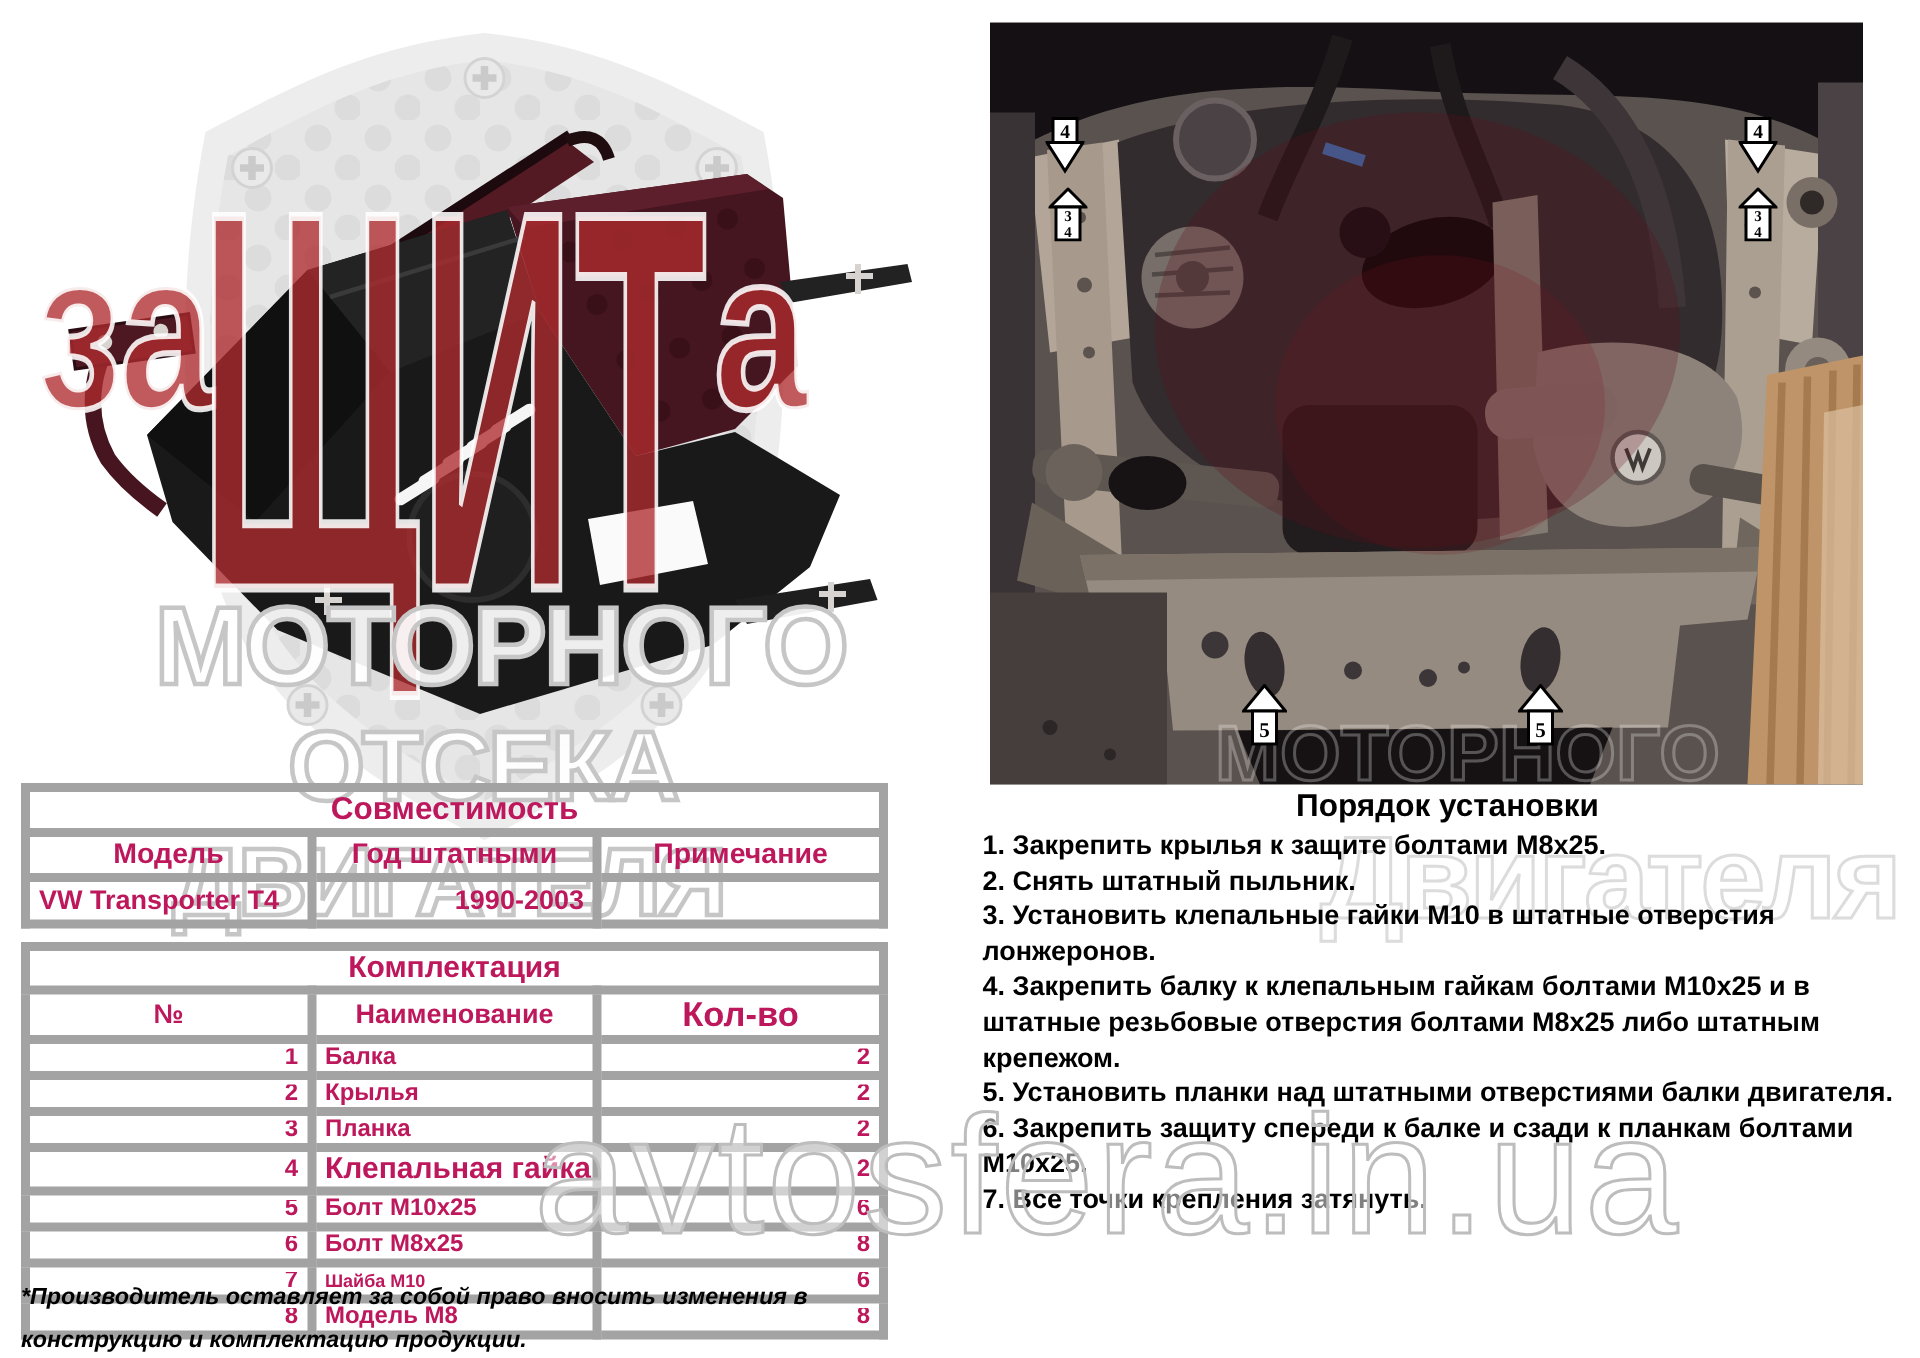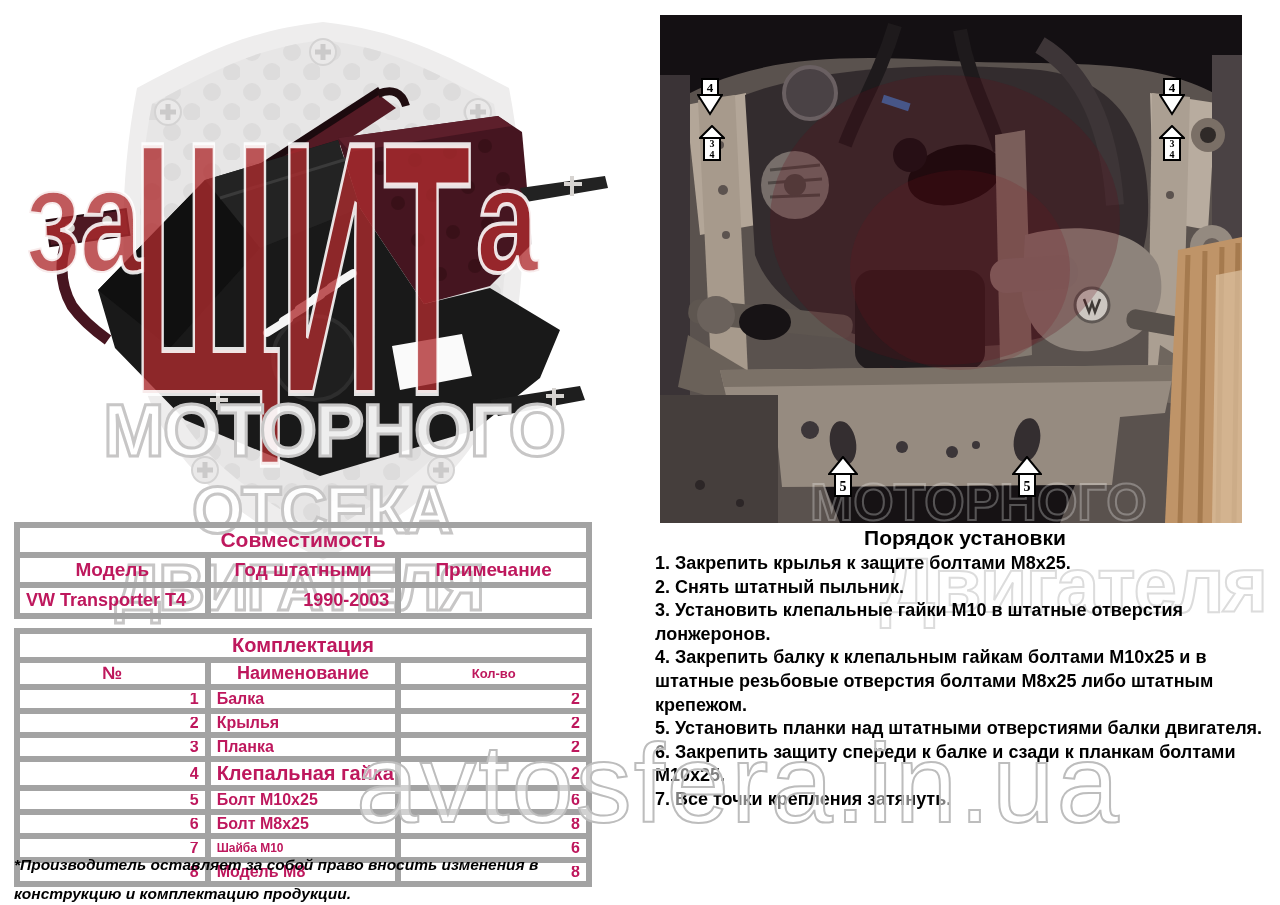--- a/index.html
+++ b/index.html
@@ -190,21 +190,21 @@
 
   <div class="tbl-wrap" style="left:14px;top:628px;">
     <table class="sheet" style="width:578px;">
       <tbody>
           <tr style="height:25px;">
         <td colspan="3" class="t-title" style="font-size:20px;">Комплектация</td>
       </tr>
       <tr style="height:25px;">
         <td class="t-head" style="width:38px;font-size:18px;">№</td>
         <td class="t-head" style="font-size:18px;">Наименование</td>
-        <td class="t-head" style="width:80px;font-size:13px;margin-top:22px;">Кол-во</td>
+        <td class="t-head" style="width:80px;font-size:23px;margin-top:22px;">Кол-во</td>
       </tr>
       <tr style="height:17px;">
         <td class="t-cell-c" style="font-size:16px;">1</td>
         <td class="t-cell-l" style="font-size:16px;">Балка</td>
         <td class="t-cell-c" style="font-size:16px;">2</td>
       </tr>
       <tr style="height:17px;">
         <td class="t-cell-c" style="font-size:16px;">2</td>
         <td class="t-cell-l" style="font-size:16px;">Крылья</td>
         <td class="t-cell-c" style="font-size:16px;">2</td>

